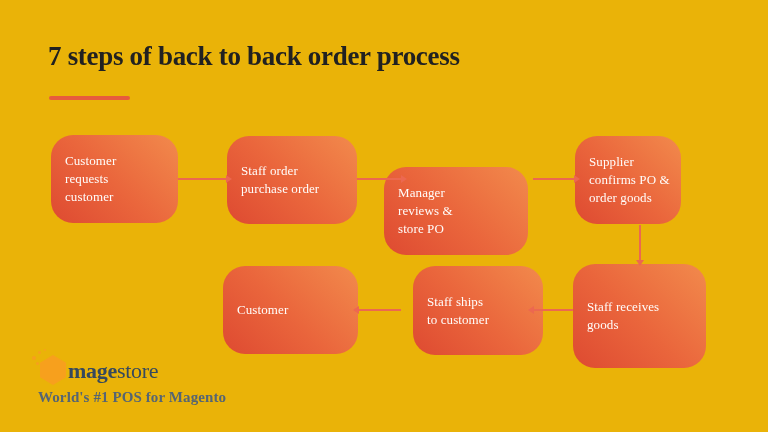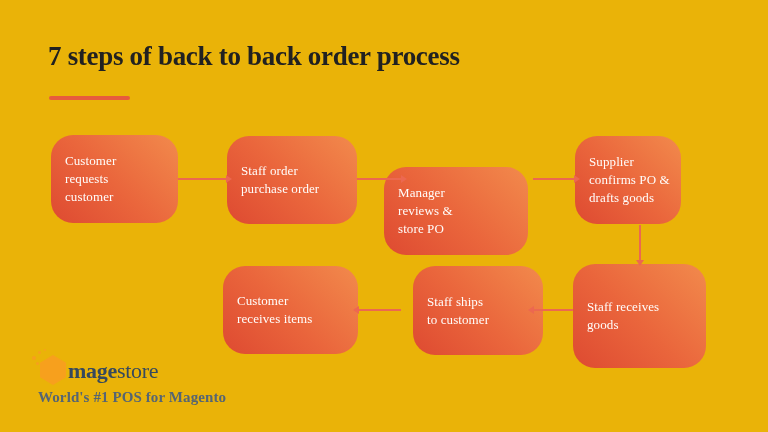--- a/index.html
+++ b/index.html
@@ -103,26 +103,25 @@
 
   <div class="box b3">
     <span>Manager</span>
     <span>reviews &amp;</span>
     <span>store PO</span>
   </div>
 
   <div class="box b4">
     <span>Supplier</span>
     <span>confirms PO &amp;</span>
-    <span>drafts goods</span>
+    <span>order goods</span>
   </div>
 
   <div class="box b5">
     <span>Customer</span>
-    <span>receives items</span>
   </div>
 
   <div class="box b6">
     <span>Staff ships</span>
     <span>to customer</span>
   </div>
 
   <div class="box b7">
     <span>Staff receives</span>
     <span>goods</span>

